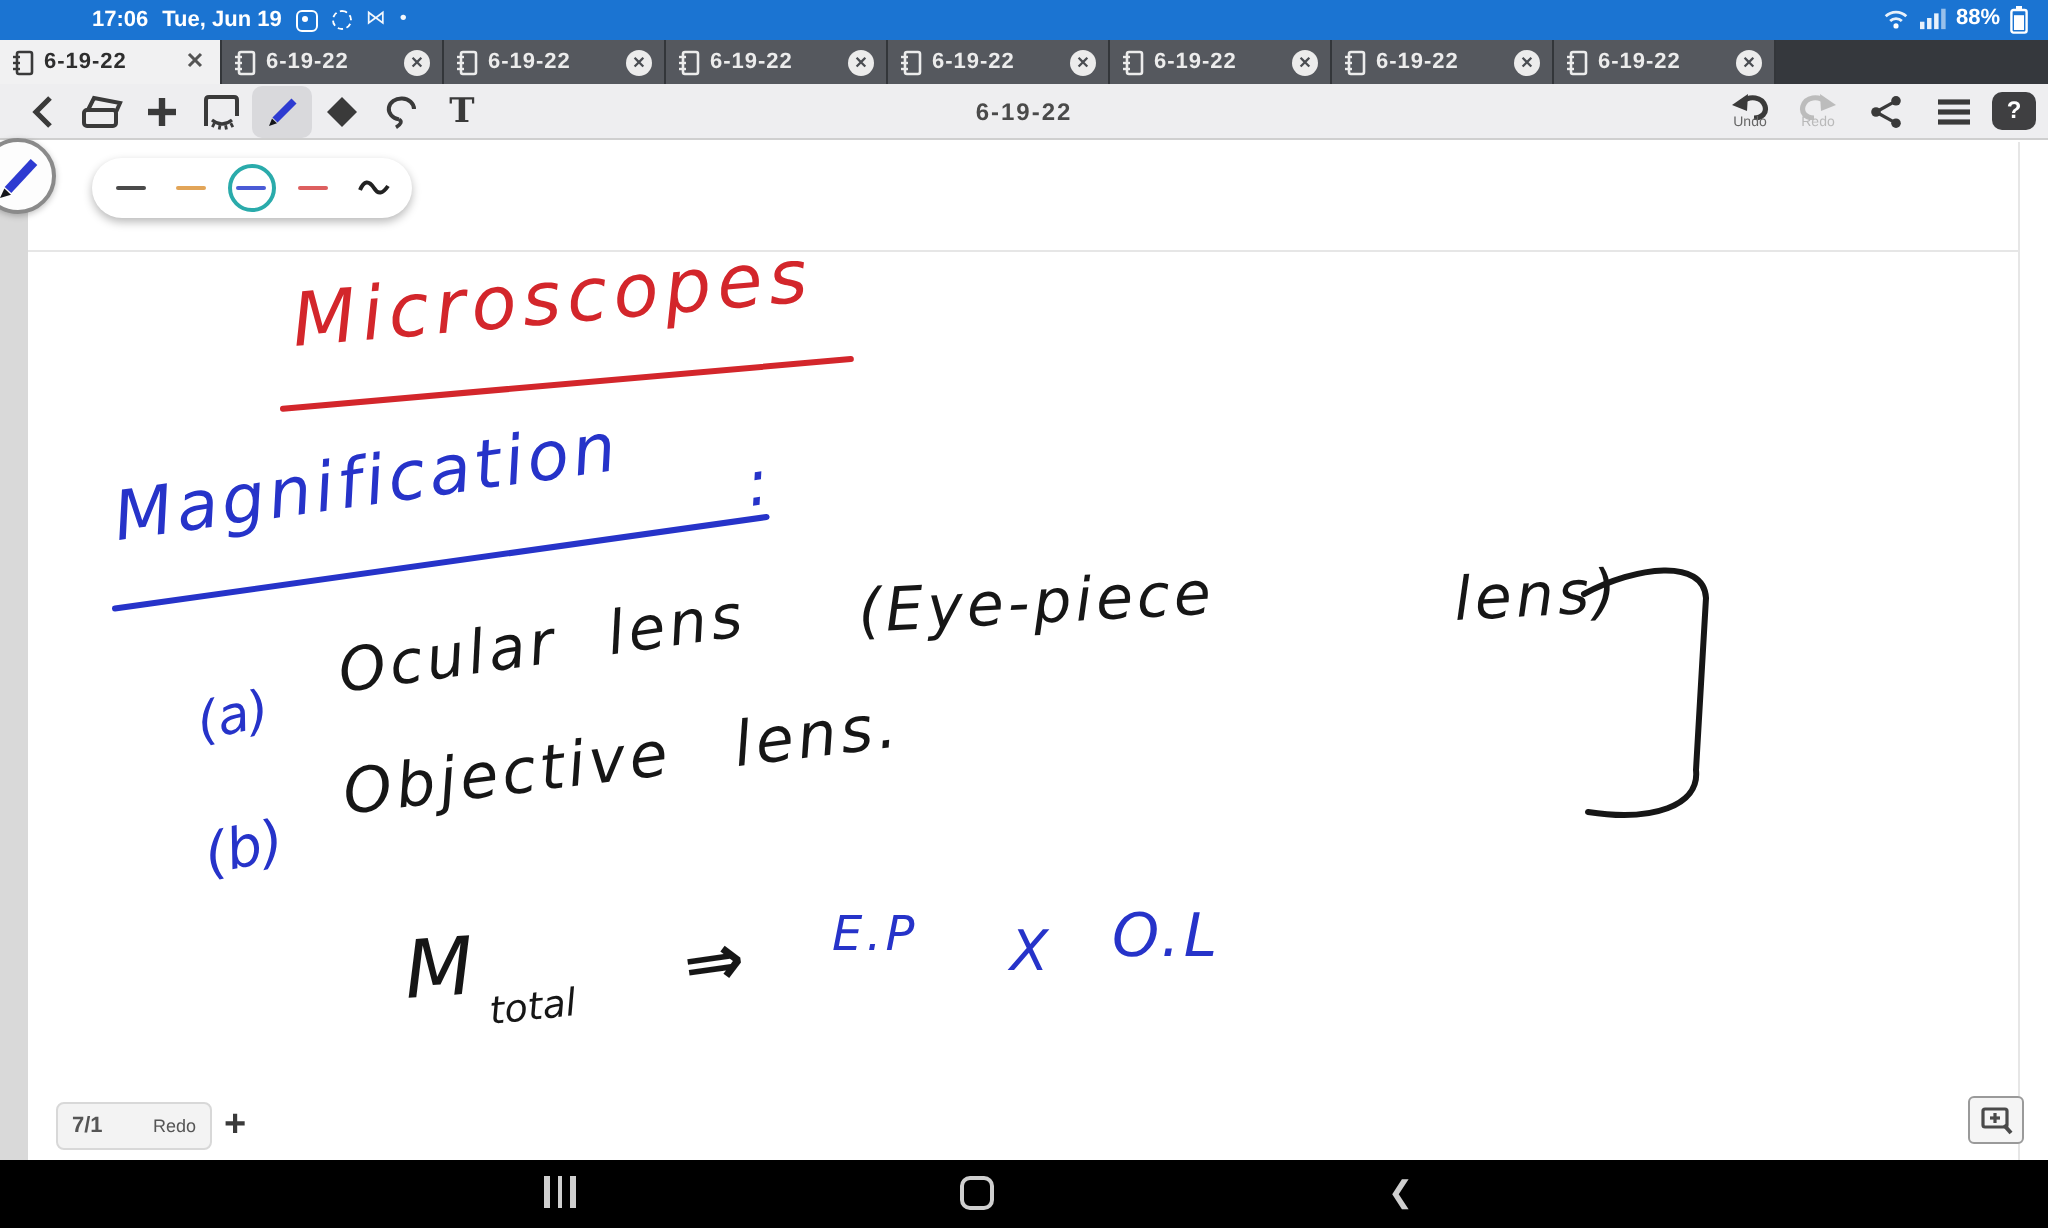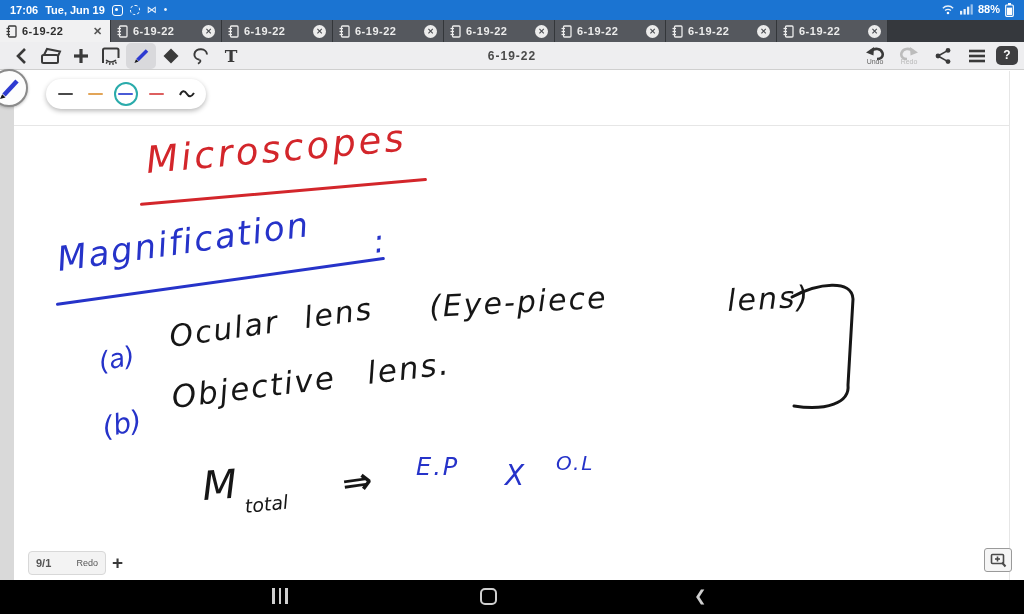--- a/index.html
+++ b/index.html
@@ -4,21 +4,21 @@
 <style>
   * { margin:0; padding:0; box-sizing:border-box; }
   html,body { width:1024px; height:614px; overflow:hidden; }
   body { font-family:"Liberation Sans", sans-serif; }
   .screen { position:relative; width:1024px; height:614px; background:#fff; overflow:hidden; }
 
   
   .status-bar { position:absolute; top:0; left:0; width:1024px; height:20px;
     background:#1b74d2; color:#fff; display:flex; align-items:center;
     font-size:11px; font-weight:bold; padding:0 10px; }
-  .status-left { display:flex; align-items:center; gap:7px; }
+  .status-left { display:flex; align-items:center; gap:7px;margin-left:36px; }
   .status-right { margin-left:auto; display:flex; align-items:flex-start; gap:5px; }
   .sb-glyph { font-size:10px; font-weight:normal; line-height:1; opacity:.95; }
   .cam-ic { width:11px; height:11px; border:1.4px solid #fff; border-radius:3px; position:relative; }
   .cam-ic::after { content:""; position:absolute; left:2.5px; top:2.5px; width:3px; height:3px; background:#fff; border-radius:50%; }
   .dash-ic { width:10px; height:10px; border:1.2px dashed #fff; border-radius:50%; }
 
   
   .tab-bar { position:absolute; top:20px; left:0; width:1024px; height:22px;
     background:#35383d; display:flex; }
   .tab { width:111px; height:22px; display:flex; align-items:center; gap:5px;
@@ -346,24 +346,24 @@
     </svg>
 
     <div class="ink blue" style="left:106px; top:340px; font-size:28px; transform:rotate(-12deg);">(b)</div>
     <div class="ink black" style="left:174px; top:308px; font-size:31px; letter-spacing:2px; word-spacing:20px; transform:rotate(-7deg);">Objective lens.</div>
 
     <div class="ink black" style="left:204px; top:392px; font-size:40px; transform:rotate(-4deg);">M</div>
     <div class="ink black" style="left:246px; top:424px; font-size:19px; transform:rotate(-6deg);">total</div>
     <div class="ink black" style="left:345px; top:392px; font-size:36px; font-weight:bold; transform:rotate(-8deg);">⇒</div>
     <div class="ink blue" style="left:416px; top:382px; font-size:24px; letter-spacing:2px;">E.P</div>
     <div class="ink blue" style="left:505px; top:388px; font-size:28px;">X</div>
-    <div class="ink blue" style="left:556px; top:380px; font-size:20px; letter-spacing:2px;">O.L</div>
+    <div class="ink blue" style="left:556px; top:380px; font-size:30px; letter-spacing:2px;">O.L</div>
 
     <div class="page-pill">
-      <span class="page-num">9/1</span>
+      <span class="page-num">7/1</span>
       <span class="page-word">Redo</span>
     </div>
     <span class="add-page">+</span>
 
     <span class="zoom-btn">
       <svg width="17" height="15" viewBox="0 0 17 15">
         <rect x="1.5" y="1.5" width="12" height="9" rx="1" fill="none" stroke="#4a4a4a" stroke-width="1.6"></rect>
         <line x1="7.5" y1="3.5" x2="7.5" y2="8.5" stroke="#4a4a4a" stroke-width="1.6"></line>
         <line x1="5" y1="6" x2="10" y2="6" stroke="#4a4a4a" stroke-width="1.6"></line>
         <line x1="12" y1="9.5" x2="15.5" y2="13.5" stroke="#4a4a4a" stroke-width="2"></line>

